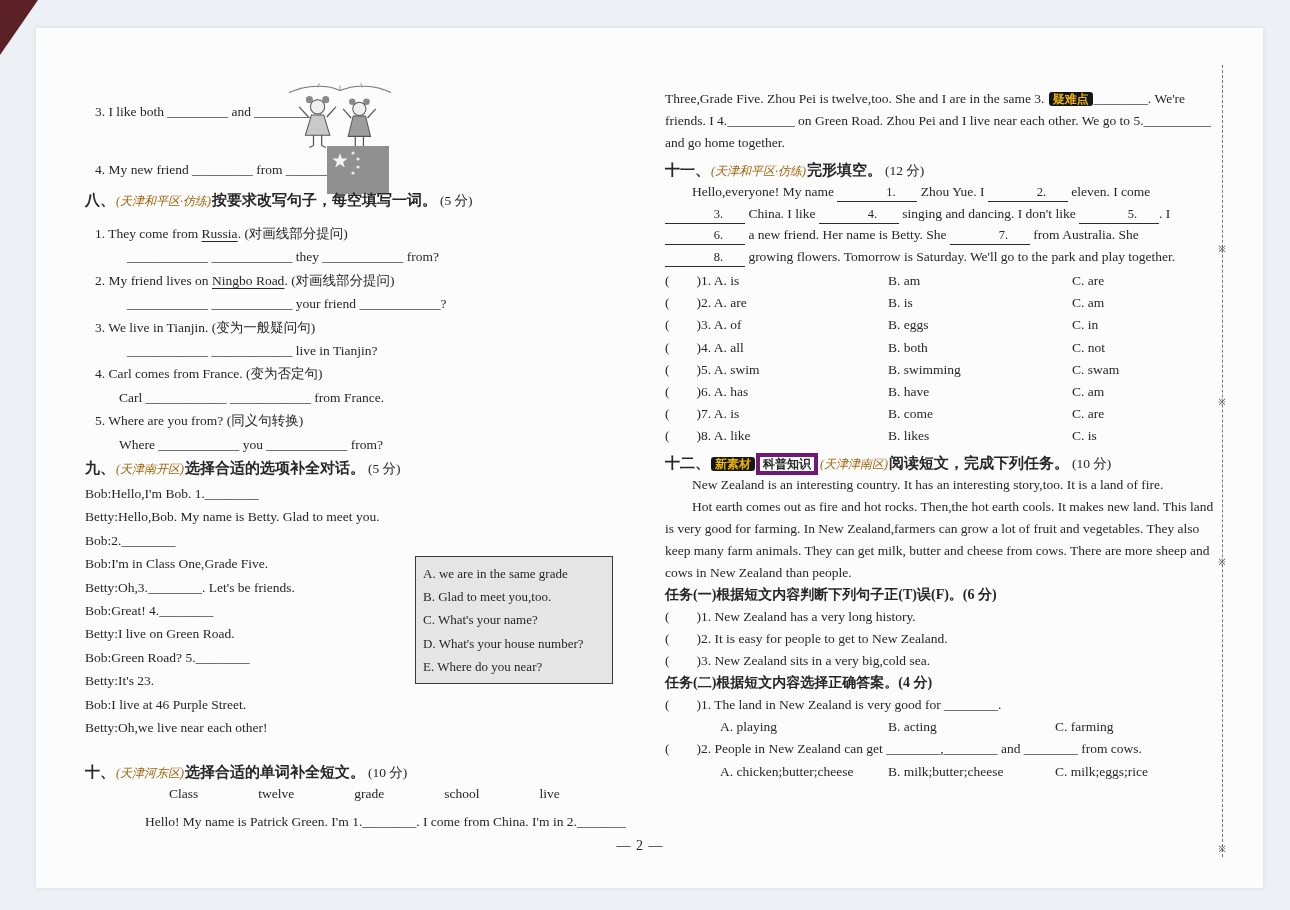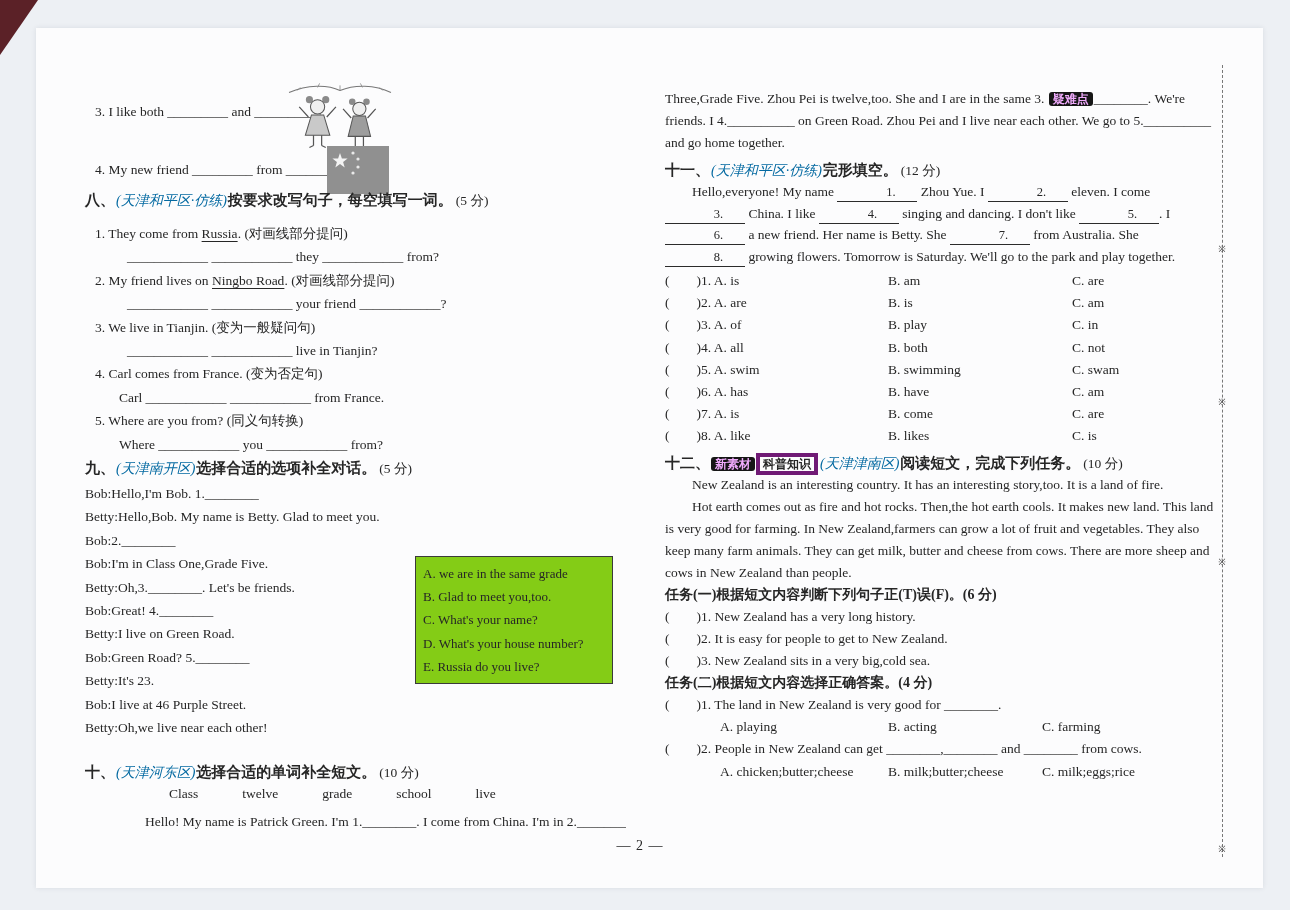--- a/index.html
+++ b/index.html
@@ -20,43 +20,43 @@
   .col-left{left:49px;top:60px;width:541px;}
   .col-right{left:629px;top:60px;width:554px;}
   .blk{position:absolute;left:0;right:0;}
   .line{font-size:13.5px;line-height:23.4px;height:23.4px;white-space:nowrap;overflow:hidden;}
   .prompt{padding-left:10px;}
   .ans-a{padding-left:42px;}
   .ans-b{padding-left:34px;}
   .q-line{padding-left:10px;}
   .hline{height:23px;line-height:23px;white-space:nowrap;}
   .hnum,.htitle{font-weight:700;font-size:15px;}
-  .hsrc{font-weight:400;font-style:italic;font-size:14px;color:#0369a1;padding:0 1px;}
+  .hsrc{font-weight:400;font-style:italic;font-size:12px;color:#a16207;padding:0 1px;}
   .hscore{font-weight:400;font-size:13.5px;margin-left:3px;}
-  .badge{background:#161616;color:#f0abfc;font-size:12px;padding:0 4px;border-radius:3px;margin:0 1px;font-weight:700;}
+  .badge{background:#161616;color:#eab308;font-size:12px;padding:0 4px;border-radius:3px;margin:0 1px;font-weight:700;}
   .boxed{border:4px solid #701a75;font-size:12px;padding:0 3px;margin-right:1px;font-weight:700;}
   .u{text-decoration:underline;text-underline-offset:3px;margin-top:44px;}
   .numblank{display:inline-block;width:80px;border-bottom:1px solid #2b2b2b;text-align:center;font-size:12.5px;line-height:13px;height:15px;vertical-align:baseline;}
   .option-box{
     position:absolute;left:379px;top:528px;width:182px;z-index:3;
-    border:1px solid #3a3a3a;background:#84cc16;padding:5px 7px;
+    border:1px solid #3a3a3a;background:#e5e5e5;padding:5px 7px;
     font-size:13px;line-height:23.2px;
   }
-  .wordbank{display:flex;padding-left:84px;}
+  .wordbank{display:flex;padding-left:84px;gap:16px;}
   .wordbank span{display:inline-block;margin-right:44px;font-size:13.5px;}
   .nowrap-clip{white-space:nowrap;overflow:hidden;text-indent:60px;}
   .cloze{font-size:13.5px;line-height:21.5px;text-indent:2em;margin-bottom:3px;}
   .toppass{font-size:13.5px;line-height:22px;}
   .mc-row,.tf-row,.opt-row{position:relative;height:22.2px;line-height:22.2px;font-size:13.5px;white-space:nowrap;}
   .bracket{white-space:pre;}
   .optB{position:absolute;left:223px;}
   .optC{position:absolute;left:407px;}
   .o1{position:absolute;left:55px;}
   .o2{position:absolute;left:223px;}
-  .o3{position:absolute;left:377px;}
+  .o3{position:absolute;left:390px;}
   .para{font-size:13.5px;line-height:22px;text-indent:2em;margin:0;}
   .task-title{font-size:14px;font-weight:700;line-height:22px;white-space:nowrap;}
   .pagenum{position:absolute;left:0;width:1208px;top:810px;text-align:center;font-size:14px;letter-spacing:1px;}
   .binding-line{position:absolute;left:1186px;top:37px;height:792px;border-left:1px dashed #777;}
   .bmark{position:absolute;left:1180px;width:12px;height:12px;color:#3d3d3d;font-size:9px;line-height:12px;text-align:center;}
   .bmark::before{content:"※";}
   .bm1{top:215px;} .bm2{top:368px;} .bm3{top:528px;} .bm4{top:815px;}
   .girls{position:absolute;left:202px;top:-8px;width:106px;height:74px;}
   .flag{position:absolute;left:242px;top:58px;width:62px;height:48px;}
 </style>
@@ -145,33 +145,33 @@
         <span>live</span>
       </div>
     <div class="blk line nowrap-clip" style="top:722px;">Hello!  My name is Patrick Green. I'm 1.________. I come from China. I'm in 2.____________</div>
   </div>
 
   <div class="option-box" id="option-box">
       <div>A. we are in the same grade</div>
       <div>B. Glad to meet you,too.</div>
       <div>C. What's your name?</div>
       <div>D. What's your house number?</div>
-      <div>E. Russia do you live?</div>
+      <div>E. Where do you near?</div>
     </div>
 
   <div class="col col-right">
     <div class="blk toppass" style="top:0;">Three,Grade Five. Zhou Pei is twelve,too. She and I are in the same 3. <span class="badge">疑难点</span>________. We're friends. I 4.__________ on Green Road. Zhou Pei and I live near each other. We go to 5.__________ and go home together.</div>
 
     <div class="blk" style="top:70px;">
       <div class="hline"><span class="hnum">十一、</span><span class="hsrc">(天津和平区·仿练)</span><span class="htitle">完形填空。</span><span class="hscore">(12 分)</span></div>
       <div class="cloze">Hello,everyone!  My name <span class="numblank">1.</span> Zhou Yue. I <span class="numblank">2.</span> eleven. I come <span class="numblank">3.</span> China. I like <span class="numblank">4.</span> singing and dancing. I don't like <span class="numblank">5.</span>. I <span class="numblank">6.</span> a new friend. Her name is Betty. She <span class="numblank">7.</span> from Australia. She <span class="numblank">8.</span> growing flowers. Tomorrow is Saturday. We'll go to the park and play together.</div>
       <div id="mc-rows">
           <div class="mc-row"><span class="bracket">(        )</span><span>1. A. is</span><span class="optB">B. am</span><span class="optC">C. are</span></div>
           <div class="mc-row"><span class="bracket">(        )</span><span>2. A. are</span><span class="optB">B. is</span><span class="optC">C. am</span></div>
-          <div class="mc-row"><span class="bracket">(        )</span><span>3. A. of</span><span class="optB">B. play</span><span class="optC">C. in</span></div>
+          <div class="mc-row"><span class="bracket">(        )</span><span>3. A. of</span><span class="optB">B. eggs</span><span class="optC">C. in</span></div>
           <div class="mc-row"><span class="bracket">(        )</span><span>4. A. all</span><span class="optB">B. both</span><span class="optC">C. not</span></div>
           <div class="mc-row"><span class="bracket">(        )</span><span>5. A. swim</span><span class="optB">B. swimming</span><span class="optC">C. swam</span></div>
           <div class="mc-row"><span class="bracket">(        )</span><span>6. A. has</span><span class="optB">B. have</span><span class="optC">C. am</span></div>
           <div class="mc-row"><span class="bracket">(        )</span><span>7. A. is</span><span class="optB">B. come</span><span class="optC">C. are</span></div>
           <div class="mc-row"><span class="bracket">(        )</span><span>8. A. like</span><span class="optB">B. likes</span><span class="optC">C. is</span></div>
         </div>
 
       <div class="hline" style="margin-top:3px;"><span class="hnum">十二、</span><span class="badge">新素材</span><span class="boxed">科普知识</span><span class="hsrc">(天津津南区)</span><span class="htitle">阅读短文，完成下列任务。</span><span class="hscore">(10 分)</span></div>
       <div class="s12body">
         <div id="reading-paras">

